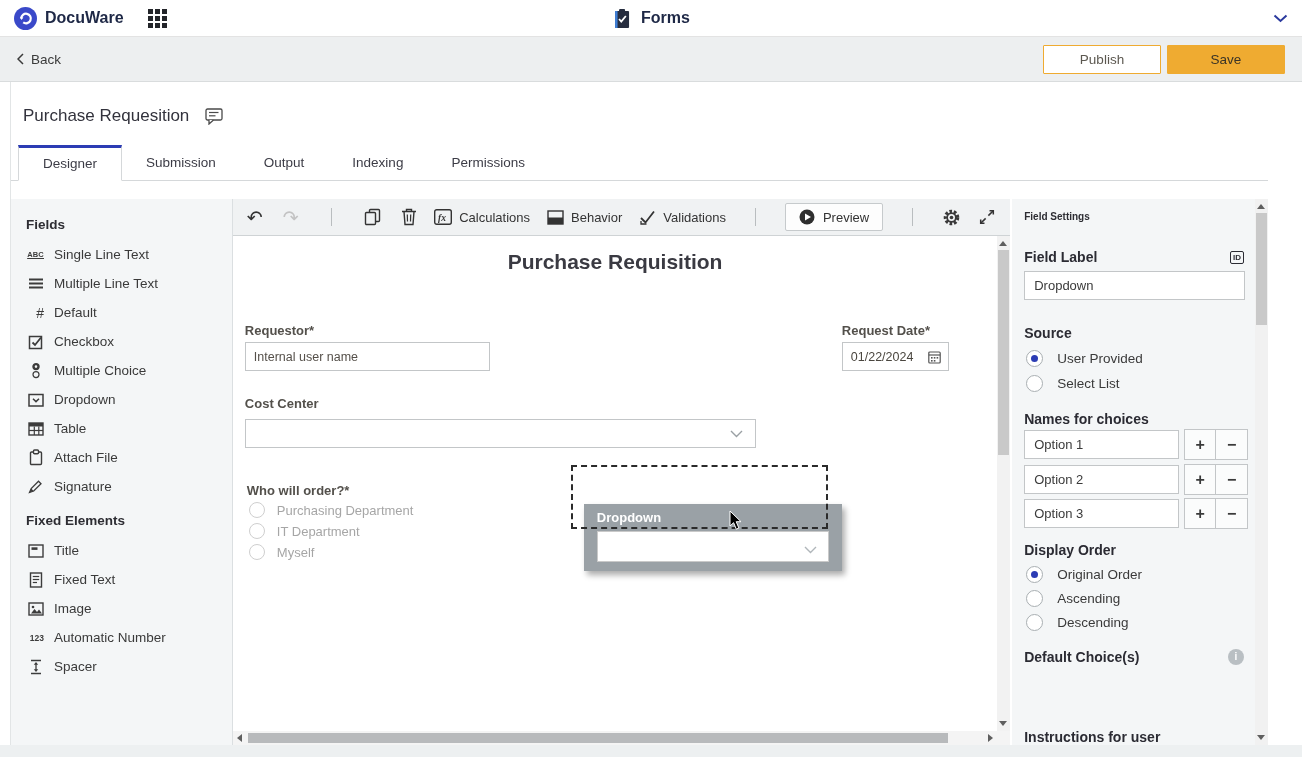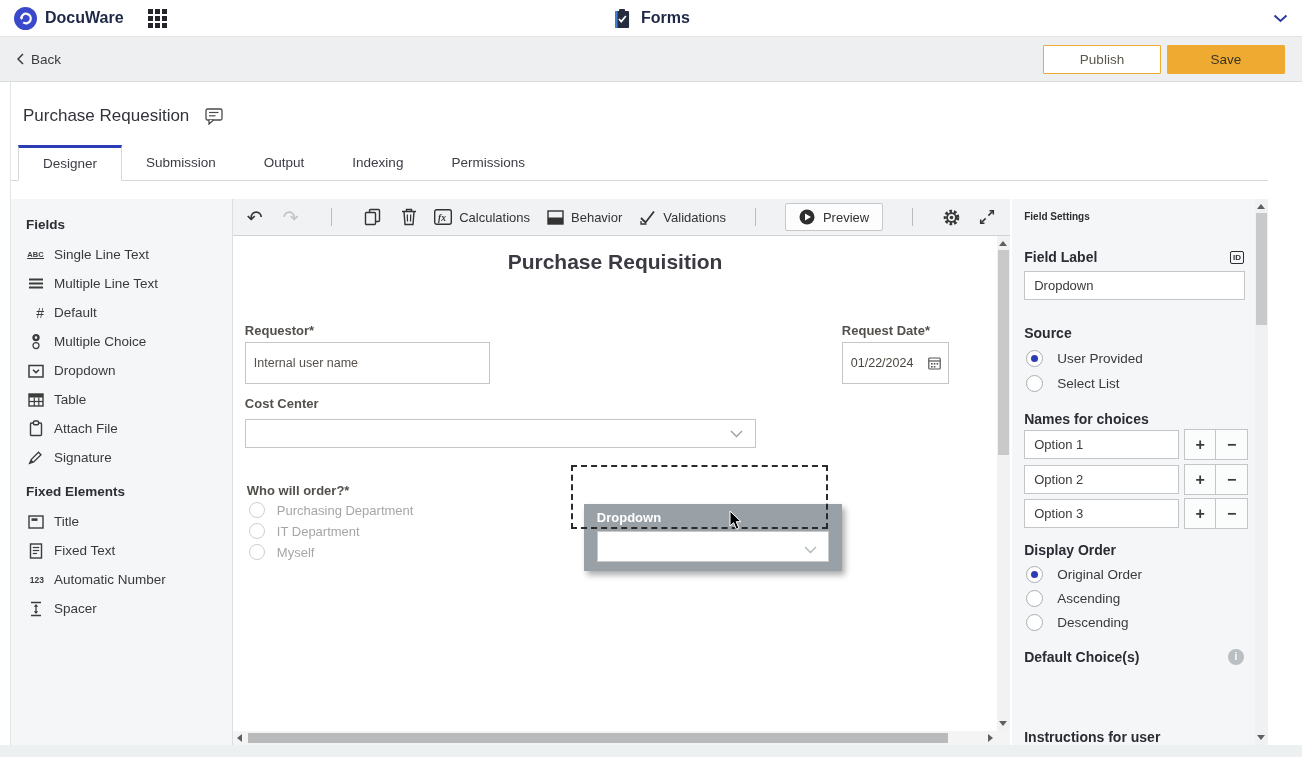--- a/index.html
+++ b/index.html
@@ -52,21 +52,21 @@
   .tool-group-right { margin-left:auto; display:flex; align-items:center; gap:17px; }
   .tool-label-item { display:flex; align-items:center; gap:7px; cursor:pointer; color:#333; font-size:13px; }
   .undo-glyph { font-size:19px; color:#333; line-height:1; }
   .redo-glyph { font-size:19px; color:#c3c3c3; line-height:1; }
   .preview-btn { display:flex; align-items:center; gap:8px; background:#fdfdfd; border:1px solid #c6cacc; padding:5px 13px; cursor:pointer; border-radius:2px; color:#333; font-size:13px; }
 
   .canvas-body { position:relative; flex:1; background:#fff; }
 
   .form-title { position:absolute; top:14px; left:0; right:13px; text-align:center; font-size:21px; font-weight:bold; color:#3a3a42; }
   .f-label { position:absolute; font-size:13px; font-weight:bold; color:#53504b; }
-  .f-input { position:absolute; height:42px; background:#fff; border:1px solid #c3c6c8; font-family:inherit; font-size:12.5px; color:#4a463f; padding:0 8px; }
+  .f-input { position:absolute; height:29px; background:#fff; border:1px solid #c3c6c8; font-family:inherit; font-size:12.5px; color:#4a463f; padding:0 8px; }
   .f-input::placeholder { color:#55504a; opacity:1; }
   .f-select { position:absolute; height:29px; background:#fff; border:1px solid #c3c6c8; display:flex; align-items:center; cursor:pointer; }
   .f-select .chev { position:absolute; right:12px; display:flex; }
   .date-wrap { display:flex; align-items:center; }
   .date-cal { position:absolute; right:7px; display:flex; }
 
   .radio-row { position:absolute; display:flex; align-items:center; gap:12px; }
   .radio-circle { width:16px; height:16px; border-radius:50%; border:1px solid #cfcfcf; background:#fff; flex:none; }
   .radio-gray-label { color:#a6a6a6; font-size:13px; }
 
@@ -201,20 +201,29 @@
           <span>Multiple Line Text</span>
         </div>
         <div class="side-item">
           <span class="side-icon">
               <span style="font-size:14px;color:#3c3c3c;">#</span>
             </span>
           <span>Default</span>
         </div>
         <div class="side-item">
           <span class="side-icon">
+            <svg width="16" height="16" viewBox="0 0 16 16">
+                <rect x="1.5" y="2.5" width="12" height="12" stroke="#3c3c3c" stroke-width="1.5" fill="none"></rect>
+                <polyline points="4.5,8.5 7,11 13,3.5" stroke="#3c3c3c" stroke-width="1.8" fill="none"></polyline>
+              </svg>
+          </span>
+          <span>Checkbox</span>
+        </div>
+        <div class="side-item">
+          <span class="side-icon">
             <svg width="16" height="17" viewBox="0 0 16 17">
                 <circle cx="8" cy="4.6" r="2.5" stroke="#3c3c3c" stroke-width="2.4" fill="none"></circle>
                 <circle cx="8" cy="12.6" r="3" stroke="#3c3c3c" stroke-width="1.2" fill="none"></circle>
               </svg>
           </span>
           <span>Multiple Choice</span>
         </div>
         <div class="side-item">
           <span class="side-icon">
             <svg width="16" height="16" viewBox="0 0 16 16">
@@ -269,20 +278,30 @@
         <div class="side-item">
           <span class="side-icon">
             <svg width="16" height="16" viewBox="0 0 16 16">
                 <rect x="2.5" y="1" width="11" height="14" stroke="#3c3c3c" stroke-width="1.4" fill="none"></rect>
                 <line x1="4.8" y1="4.5" x2="11.2" y2="4.5" stroke="#3c3c3c" stroke-width="1.2"></line>
                 <line x1="4.8" y1="7.5" x2="11.2" y2="7.5" stroke="#3c3c3c" stroke-width="1.2"></line>
                 <line x1="4.8" y1="10.5" x2="9" y2="10.5" stroke="#3c3c3c" stroke-width="1.2"></line>
               </svg>
           </span>
           <span>Fixed Text</span>
+        </div>
+        <div class="side-item">
+          <span class="side-icon">
+            <svg width="16" height="16" viewBox="0 0 16 16">
+                <rect x="1" y="2" width="14" height="12" stroke="#3c3c3c" stroke-width="1.4" fill="none"></rect>
+                <circle cx="5" cy="6" r="1.3" fill="#3c3c3c"></circle>
+                <path d="M3 12.5 l3.5-4.5 2.5 3 2-2.5 3 4 z" fill="#3c3c3c"></path>
+              </svg>
+          </span>
+          <span>Image</span>
         </div>
         <div class="side-item">
           <span class="side-icon">
               <span class="num123-glyph">123</span>
             </span>
           <span>Automatic Number</span>
         </div>
         <div class="side-item">
           <span class="side-icon">
             <svg width="16" height="16" viewBox="0 0 16 16">

